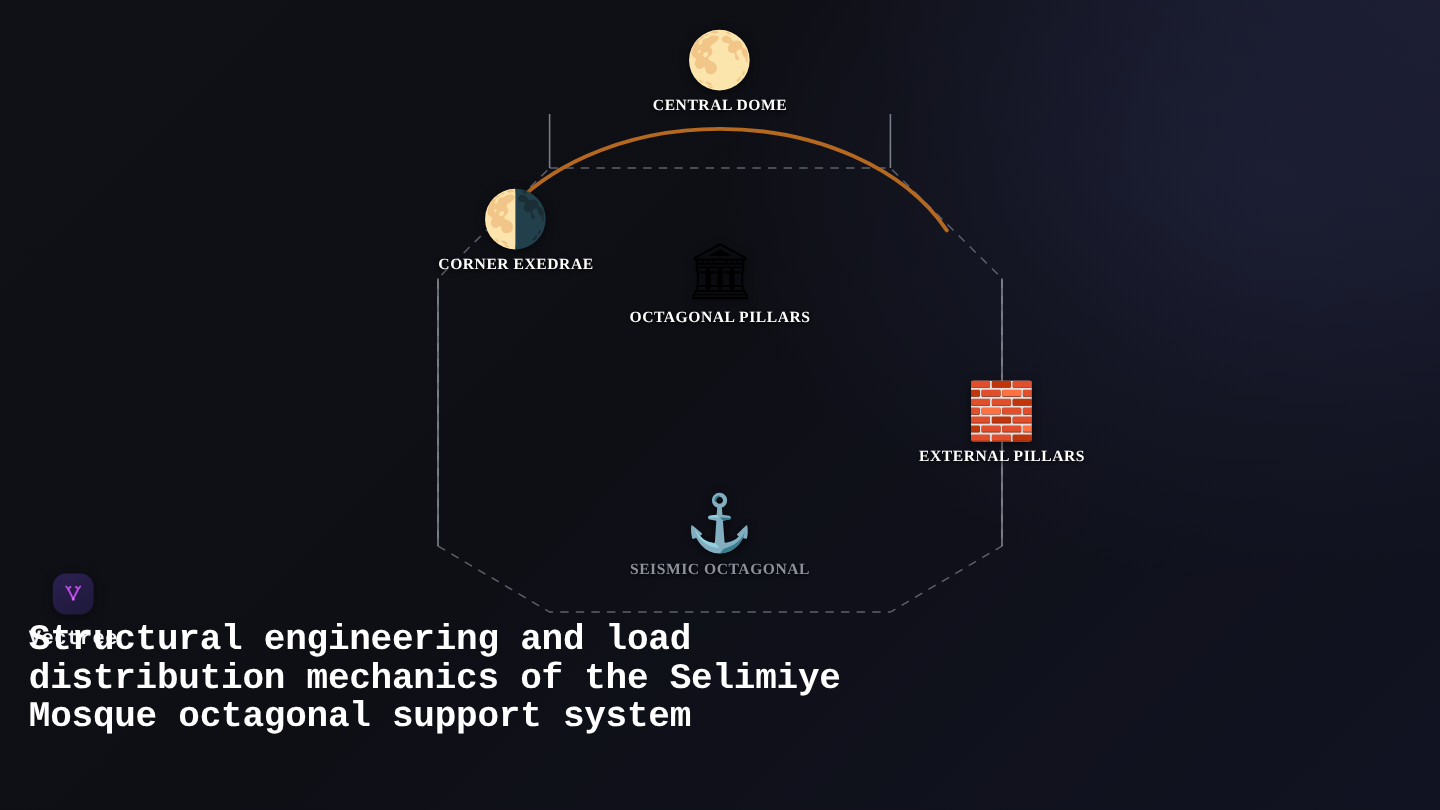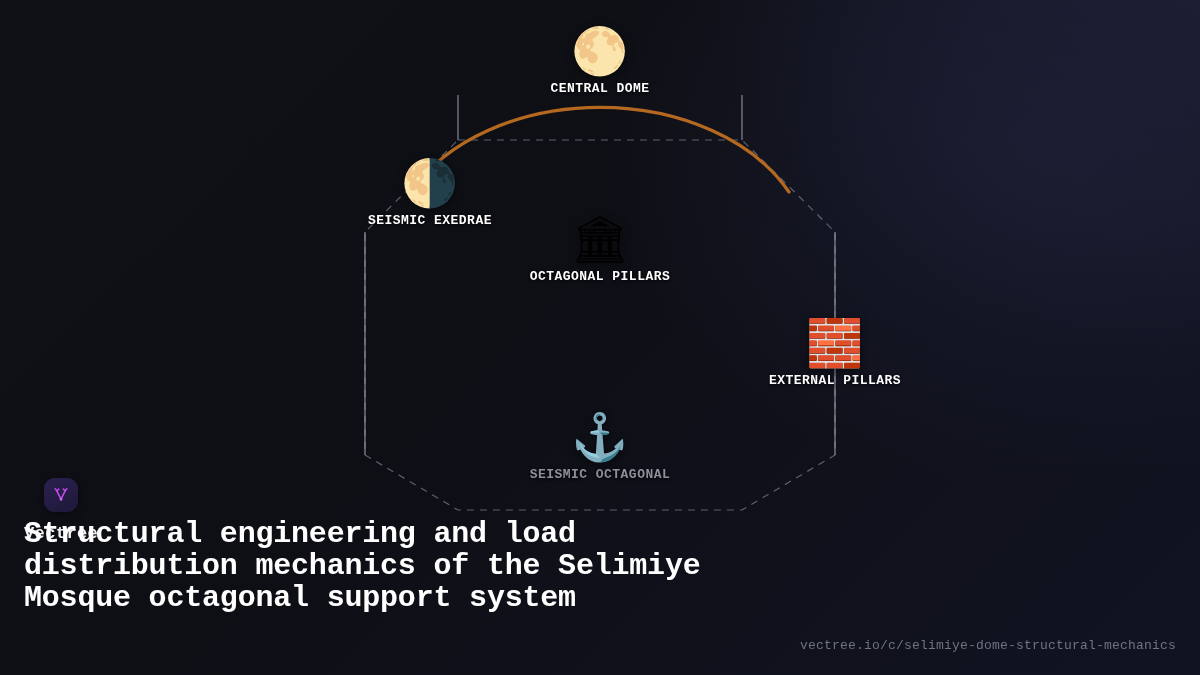--- a/index.html
+++ b/index.html
@@ -35,21 +35,21 @@
     text-align:center;
     white-space:nowrap;
   }
   .node-emoji {
     font-size:46px; line-height:52px;
     display:block;
     filter:drop-shadow(0 2px 4px rgba(0,0,0,.55));
   }
   .node-label {
     margin-top:4px;
-    font-family:Liberation Mono, monospace;
+    font-family:Liberation Serif, serif;
     font-size:13px;
     font-weight:700;
     letter-spacing:.45px;
     color:#ffffff;
     text-shadow:0 1px 3px rgba(0,0,0,.9);
     text-align:right;
   }
   .node-label.dim { color:#8c919b; }
 
   
@@ -111,23 +111,23 @@
     <path d="M 411 192 A 210 150 0 0 1 789 192" fill="none" stroke="#b5681f" stroke-width="3.2" stroke-linecap="round"></path>
   </svg>
 
   <div id="nodes">
       <div class="node" style="left: 600px; top: 60px;">
         <span class="node-emoji">🌕</span>
         <span class="node-label">CENTRAL DOME</span>
       </div>
       <div class="node" style="left: 430px; top: 192px;">
         <span class="node-emoji">🌗</span>
-        <span class="node-label">SEISMIC EXEDRAE</span>
+        <span class="node-label">CORNER EXEDRAE</span>
       </div>
-      <div class="node" style="left: 600px; top: 248px;">
+      <div class="node" style="left: 600px; top: 236px;">
         <span class="node-emoji">🏛</span>
         <span class="node-label">OCTAGONAL PILLARS</span>
       </div>
       <div class="node" style="left: 835px; top: 352px;">
         <span class="node-emoji">🧱</span>
         <span class="node-label">EXTERNAL PILLARS</span>
       </div>
       <div class="node" style="left: 600px; top: 446px;">
         <span class="node-emoji">⚓</span>
         <span class="node-label dim">SEISMIC OCTAGONAL</span>
@@ -145,14 +145,13 @@
           <path d="M17 7 L14.7 4.8"></path>
         </g>
         <circle cx="12" cy="17" r="1.5" fill="#d36bf2"></circle>
       </svg>
     </div>
     <span id="brand-name">Vectree</span>
   </div>
 
   <div id="headline">Structural engineering and load distribution mechanics of the Selimiye Mosque octagonal support system</div>
 
-  <div id="url">vectree.io/c/selimiye-dome-structural-mechanics</div>
 </div>
 
 </body></html>

